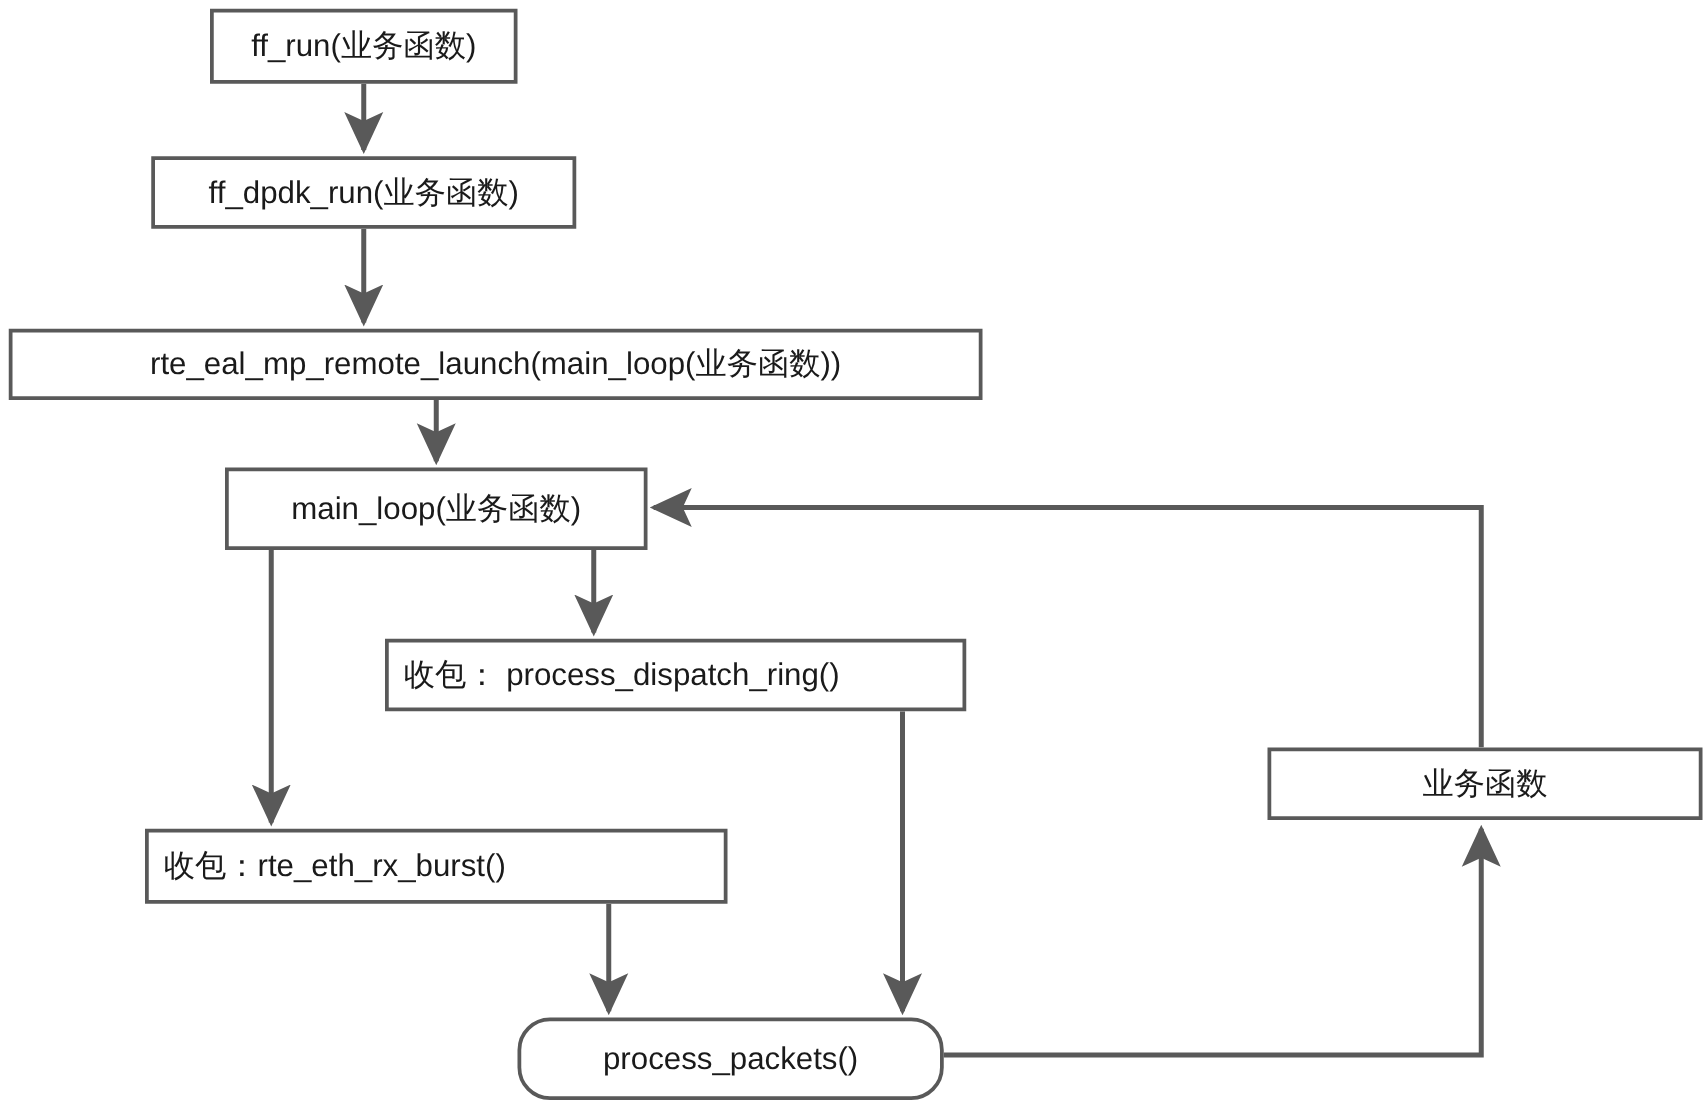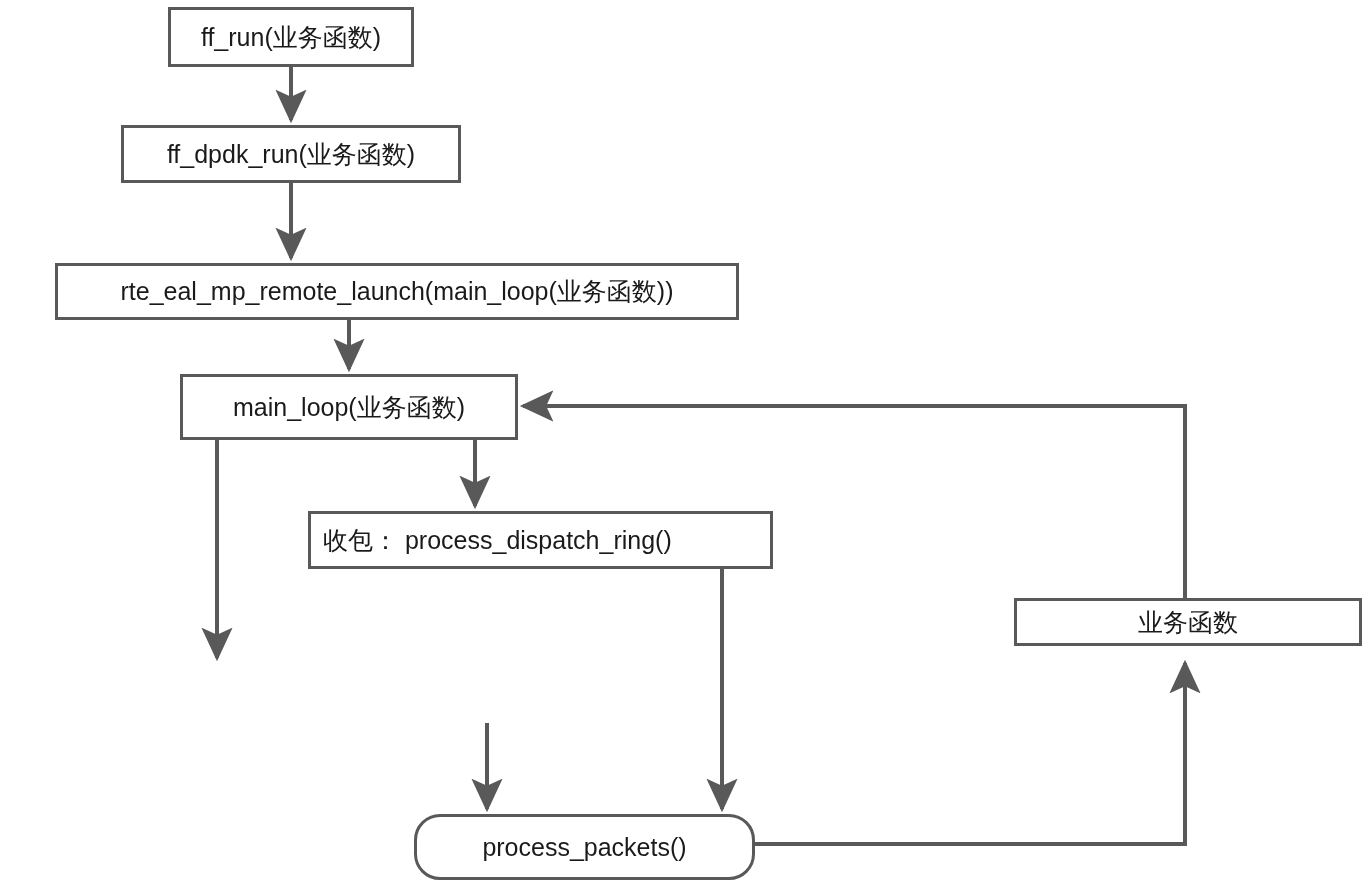--- a/index.html
+++ b/index.html
@@ -78,34 +78,37 @@
   </svg>
 
   <div class="node" style="left:168px; top:7px; width:246px; height:60px;">
     <span class="node-label">ff_run(业务函数)</span>
   </div>
 
   <div class="node" style="left:121px; top:125px; width:340px; height:58px;justify-content:center;">
     <span class="node-label">ff_dpdk_run(业务函数)</span>
   </div>
 
-  <div class="node" style="left:7px; top:263px; width:684px; height:57px;margin-left:48px;">
+  <div class="node" style="left:7px; top:263px; width:779px; height:57px;">
     <span class="node-label">rte_eal_mp_remote_launch(main_loop(业务函数))</span>
   </div>
 
   <div class="node" style="left:180px; top:374px; width:338px; height:66px;">
     <span class="node-label">main_loop(业务函数)</span>
   </div>
 
   <div class="node" style="left:308px; top:511px; width:465px; height:58px; justify-content:flex-start; padding-left:12px;">
     <span class="node-label">收包： process_dispatch_ring()</span>
   </div>
 
+  <div class="node" style="left:116px; top:663px; width:466px; height:60px; justify-content:flex-start; padding-left:12px;">
+    <span class="node-label">收包：rte_eth_rx_burst()</span>
+  </div>
 
-  <div class="node" style="left:1014px; top:598px; width:348px; height:48px;align-items:center;">
+  <div class="node" style="left:1014px; top:598px; width:348px; height:58px;align-items:center;">
     <span class="node-label">业务函数</span>
   </div>
 
   <div class="node" style="left:414px; top:814px; width:341px; height:66px;border-radius:26px;">
     <span class="node-label">process_packets()</span>
   </div>
 
 </div>
 
 </body></html>

